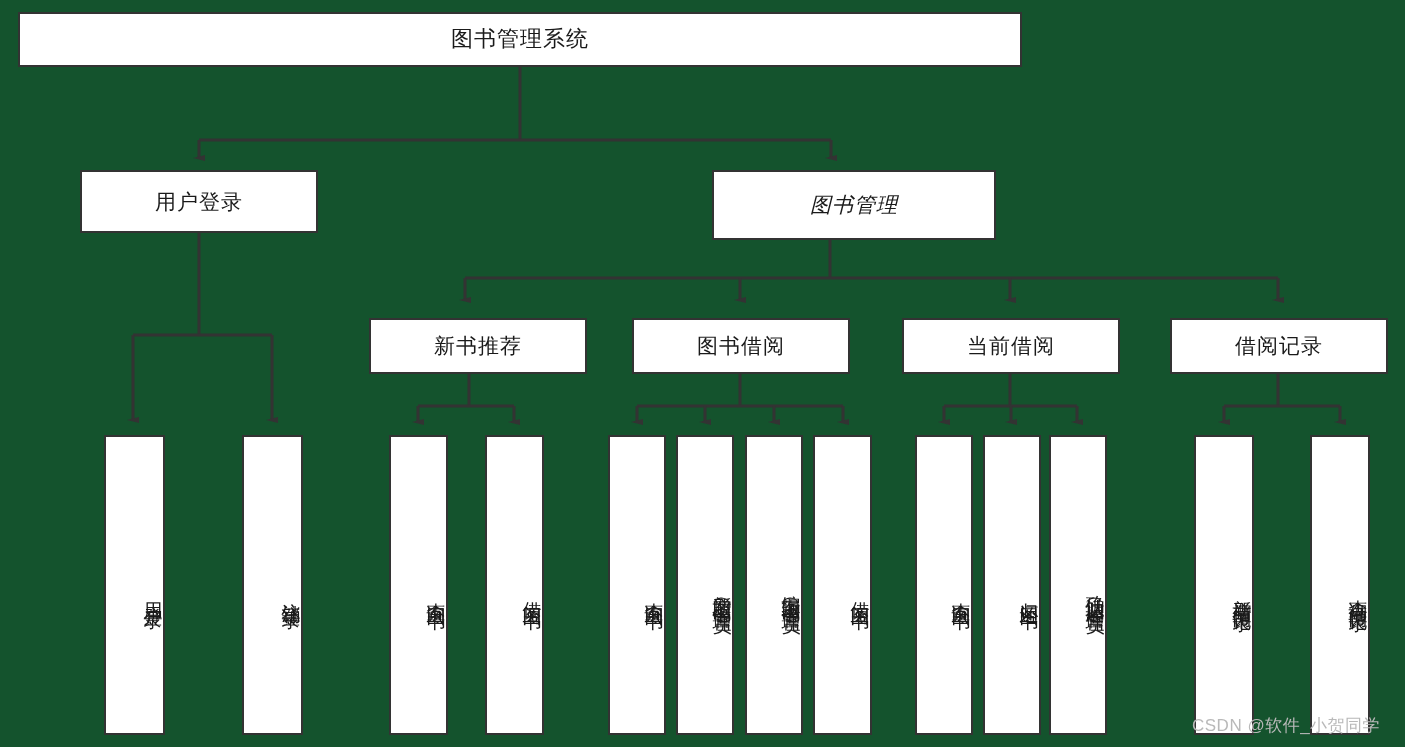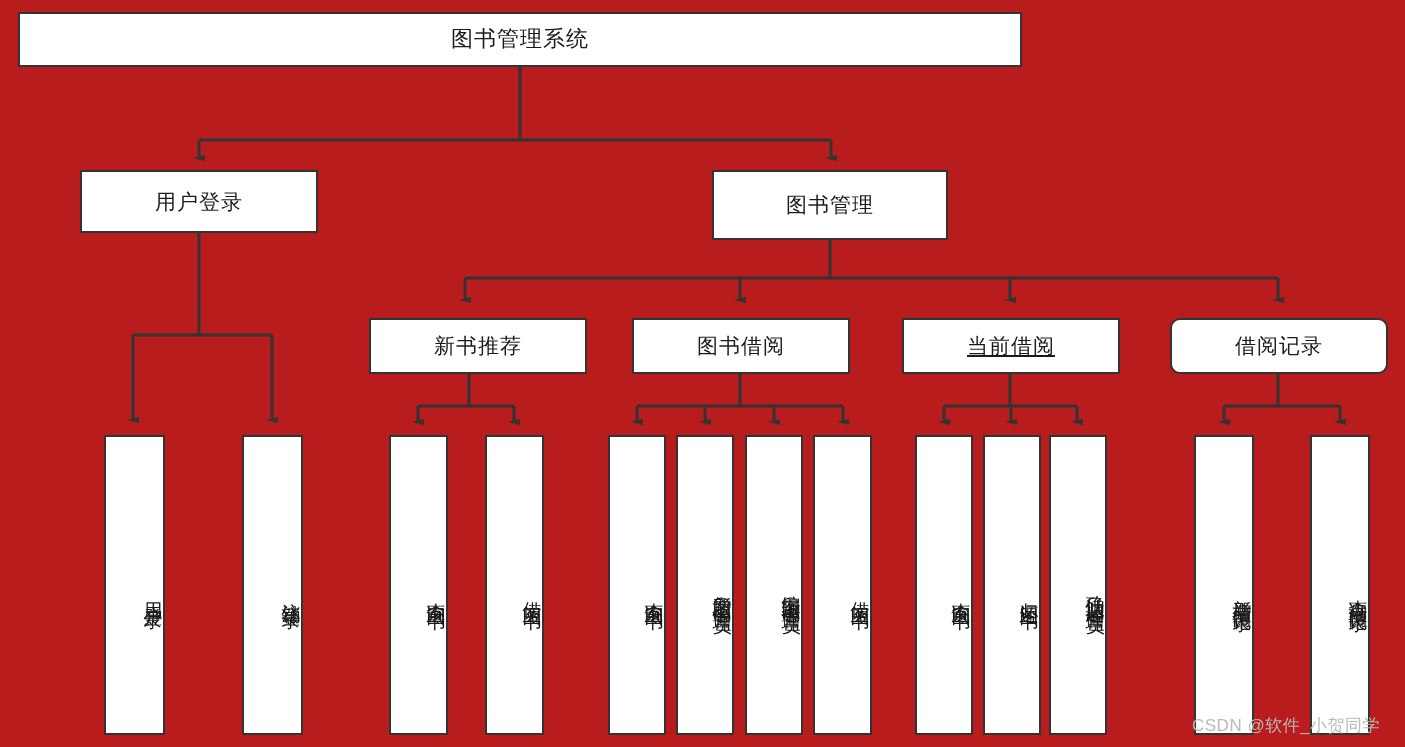--- a/index.html
+++ b/index.html
@@ -7,21 +7,21 @@
     padding: 0;
     background: #ffffff;
   }
   body {
     font-family: "Liberation Sans", "DejaVu Sans", sans-serif;
   }
   #canvas {
     position: relative;
     width: 1405px;
     height: 747px;
-    background: #b91c1c;
+    background: #14532d;
     overflow: hidden;
   }
   svg#wires {
     position: absolute;
     left: 0;
     top: 0;
     width: 1405px;
     height: 747px;
     pointer-events: none;
   }
@@ -122,34 +122,34 @@
     </g>
   </svg>
 
   <div class="node horiz root" style="left:18px; top:12px; width:1004px; height:55px;">
     <span>图书管理系统</span>
   </div>
 
   <div class="node horiz" style="left:80px; top:170px; width:238px; height:63px;">
     <span>用户登录</span>
   </div>
-  <div class="node horiz" style="left:712px; top:170px; width:236px; height:70px;">
+  <div class="node horiz" style="left:712px; top:170px; width:284px; height:70px;font-style:italic;">
     <span>图书管理</span>
   </div>
 
   <div class="node horiz" style="left:360px; top:318px; width:218px; height:56px;margin-left:9px;">
     <span>新书推荐</span>
   </div>
   <div class="node horiz" style="left:632px; top:318px; width:218px; height:56px;text-align:right;">
     <span>图书借阅</span>
   </div>
-  <div class="node horiz" style="left:902px; top:318px; width:218px; height:56px;text-decoration:underline;">
+  <div class="node horiz" style="left:902px; top:318px; width:218px; height:56px;">
     <span>当前借阅</span>
   </div>
-  <div class="node horiz" style="left:1170px; top:318px; width:218px; height:56px;border-radius:10px;">
+  <div class="node horiz" style="left:1170px; top:318px; width:218px; height:56px;">
     <span>借阅记录</span>
   </div>
 
   <div class="node leaf" style="left:104px; top:435px; width:61px; height:300px;">
     <span>用户登录</span>
   </div>
   <div class="node leaf" style="left:242px; top:435px; width:61px; height:300px;">
     <span>注销登录</span>
   </div>
 

